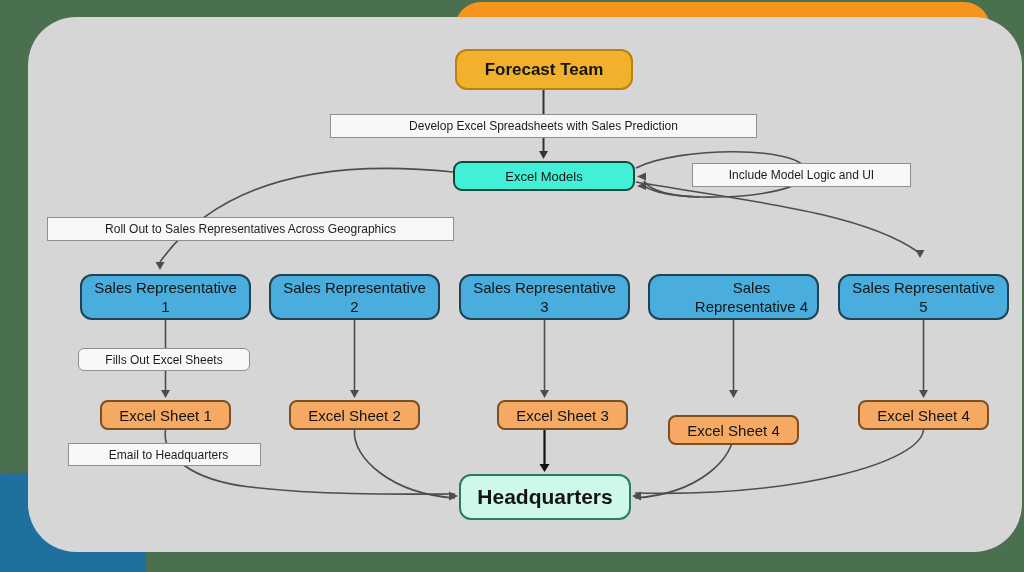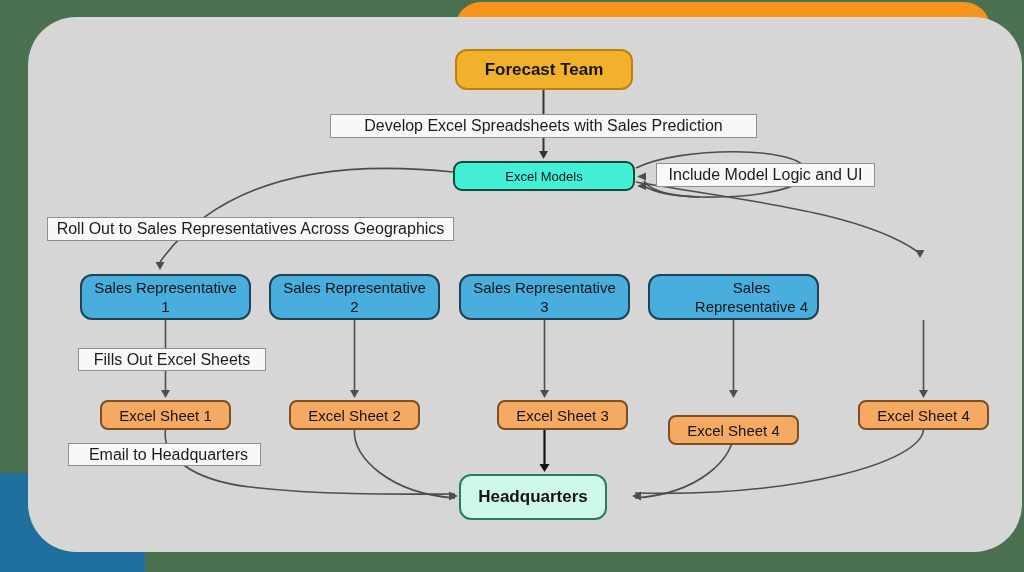--- a/index.html
+++ b/index.html
@@ -16,29 +16,29 @@
   .n-forecast{left:455px;top:49px;width:178px;height:41px;background:#F1B12D;border:2px solid #BD7F10;
         border-radius:12px;font-size:17px;font-weight:700;}
   .n-models{left:453px;top:161px;width:182px;height:30px;background:#41F0D6;border:2px solid #0B4A3E;
         border-radius:9px;font-size:13px;}
   .n-rep{top:274px;width:171px;height:46px;background:#49AEDE;border:2px solid #1D4354;
         border-radius:12px;font-size:15px;line-height:1.3;padding:0 6px;}
   .n-rep.r1{left:80px;}.n-rep.r2{left:269px;}.n-rep.r3{left:459px;}.n-rep.r4{left:648px;padding-left:42px;}.n-rep.r5{left:838px;}
   .n-sheet{top:400px;width:131px;height:30px;background:#F6A963;border:2px solid #7A4F22;
         border-radius:8px;font-size:15px;}
   .n-sheet.s1{left:100px;}.n-sheet.s2{left:289px;}.n-sheet.s3{left:497px;}.n-sheet.s4{left:668px;margin-top:15px;}.n-sheet.s5{left:858px;}
-  .n-hq{left:459px;top:474px;width:148px;height:46px;background:#CDF8EB;border:2px solid #2A7A64;
-        border-radius:12px;font-size:17px;font-weight:700;text-align:right;}
+  .n-hq{left:459px;top:474px;width:172px;height:46px;background:#CDF8EB;border:2px solid #2A7A64;
+        border-radius:12px;font-size:21px;font-weight:700;text-align:right;}
   .elabel{position:absolute;z-index:4;display:flex;align-items:center;justify-content:center;
-        background:#F8F8F8;border:1.5px solid #8F8F8F;color:#1C1C1C;font-size:16px;
+        background:#F8F8F8;border:1.5px solid #8F8F8F;color:#1C1C1C;font-size:12px;
         box-sizing:border-box;white-space:nowrap;}
   .l-develop{left:330px;top:114px;width:427px;height:24px;}
-  .l-include{left:656px;top:163px;width:219px;height:24px;}
+  .l-include{left:692px;top:163px;width:219px;height:24px;}
   .l-rollout{left:47px;top:217px;width:407px;height:24px;}
-  .l-fills{left:78px;top:348px;width:188px;height:23px;}
+  .l-fills{left:78px;top:348px;width:172px;height:23px;border-radius:6px;}
   .l-email{left:68px;top:443px;width:193px;height:23px;padding-left:8px;}
 </style>
 </head>
 <body>
 
 <div class="stage">
 
   <div class="accent accent-top"></div>
   <div class="accent accent-bottom"></div>
   <div class="panel"></div>
@@ -85,20 +85,21 @@
   <div class="node n-models">Excel Models</div>
 
   <div class="elabel l-include">Include Model Logic and UI</div>
 
   <div class="elabel l-rollout">Roll Out to Sales Representatives Across Geographics</div>
 
   <div class="node n-rep r1">Sales Representative 1</div>
   <div class="node n-rep r2">Sales Representative 2</div>
   <div class="node n-rep r3">Sales Representative 3</div>
   <div class="node n-rep r4">Sales Representative 4</div>
+  <div class="node n-rep r5">Sales Representative 5</div>
 
   <div class="elabel l-fills">Fills Out Excel Sheets</div>
 
   <div class="node n-sheet s1">Excel Sheet 1</div>
   <div class="node n-sheet s2">Excel Sheet 2</div>
   <div class="node n-sheet s3">Excel Sheet 3</div>
   <div class="node n-sheet s4">Excel Sheet 4</div>
   <div class="node n-sheet s5">Excel Sheet 4</div>
 
   <div class="elabel l-email">Email to Headquarters</div>

